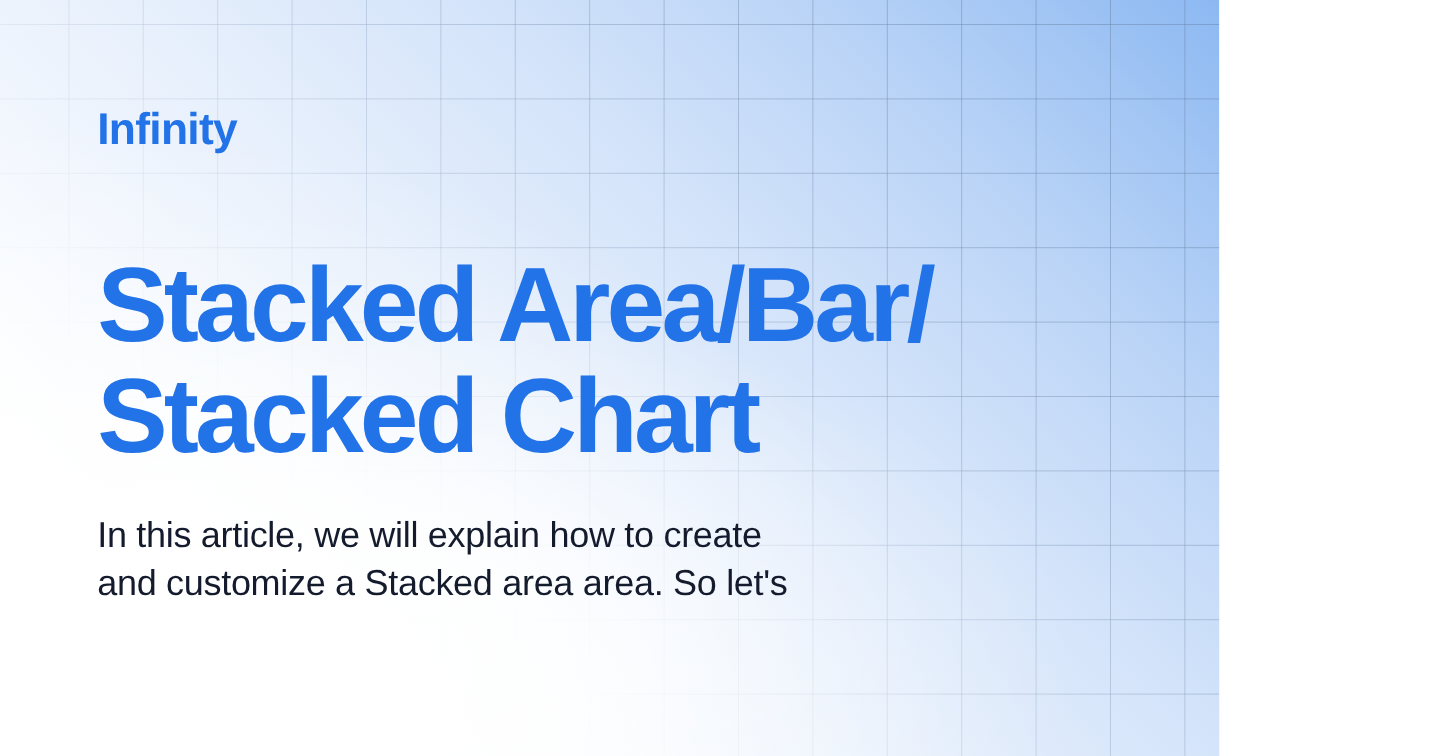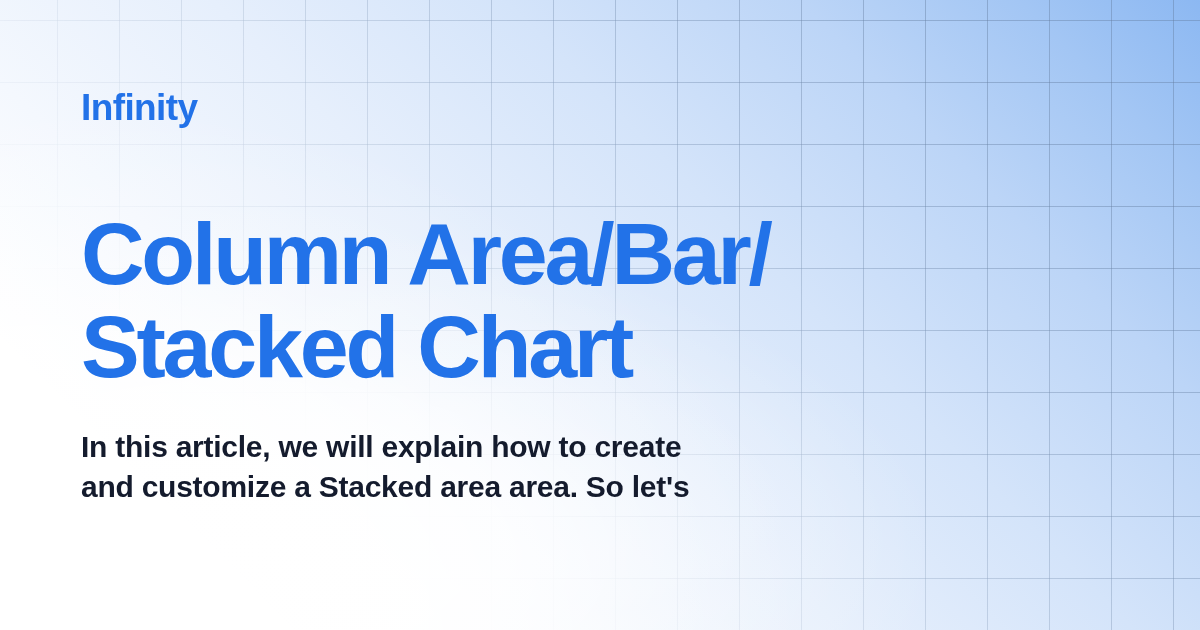--- a/index.html
+++ b/index.html
@@ -4,21 +4,21 @@
 <title>Stacked Area/Bar/Column Chart</title>
 <style>
   html, body {
     margin: 0;
     padding: 0;
     background: #ffffff;
   }
 
   #banner {
     position: relative;
-    width: 1200px;
+    width: 1016px;
     height: 630px;
     overflow: hidden;
     background: #fde047;
     font-family: "Liberation Sans", "DejaVu Sans", sans-serif;
     -webkit-font-smoothing: antialiased;
   }
 
   
 
   
@@ -129,21 +129,21 @@
     white-space: nowrap;
   }
 
   .subcopy {
     position: absolute;
     left: 81px;
     top: 427px;
     width: 820px;
     margin: 0;
     font-size: 30px;
-    font-weight: bold;
+    font-weight: normal;
     line-height: 40px;
     letter-spacing: -0.25px;
     color: #141b2d;
   }
 
   .subcopy .line {
     display: block;
     white-space: nowrap;
   }
 </style>
@@ -155,21 +155,21 @@
   <div class="bg-gradient"></div>
   <div class="bg-grid"></div>
   <div class="bg-bloom"></div>
   <div class="bg-veil"></div>
 
   <div class="content">
 
     <div class="brand">Infinity</div>
 
     <h1 class="headline">
-      <span class="line">Column Area/Bar/</span>
+      <span class="line">Stacked Area/Bar/</span>
       <span class="line">Stacked Chart</span>
     </h1>
 
     <p class="subcopy">
       <span class="line">In this article, we will explain how to create</span>
       <span class="line">and customize a Stacked area area. So let's</span>
     </p>
 
   </div>
 </div>

